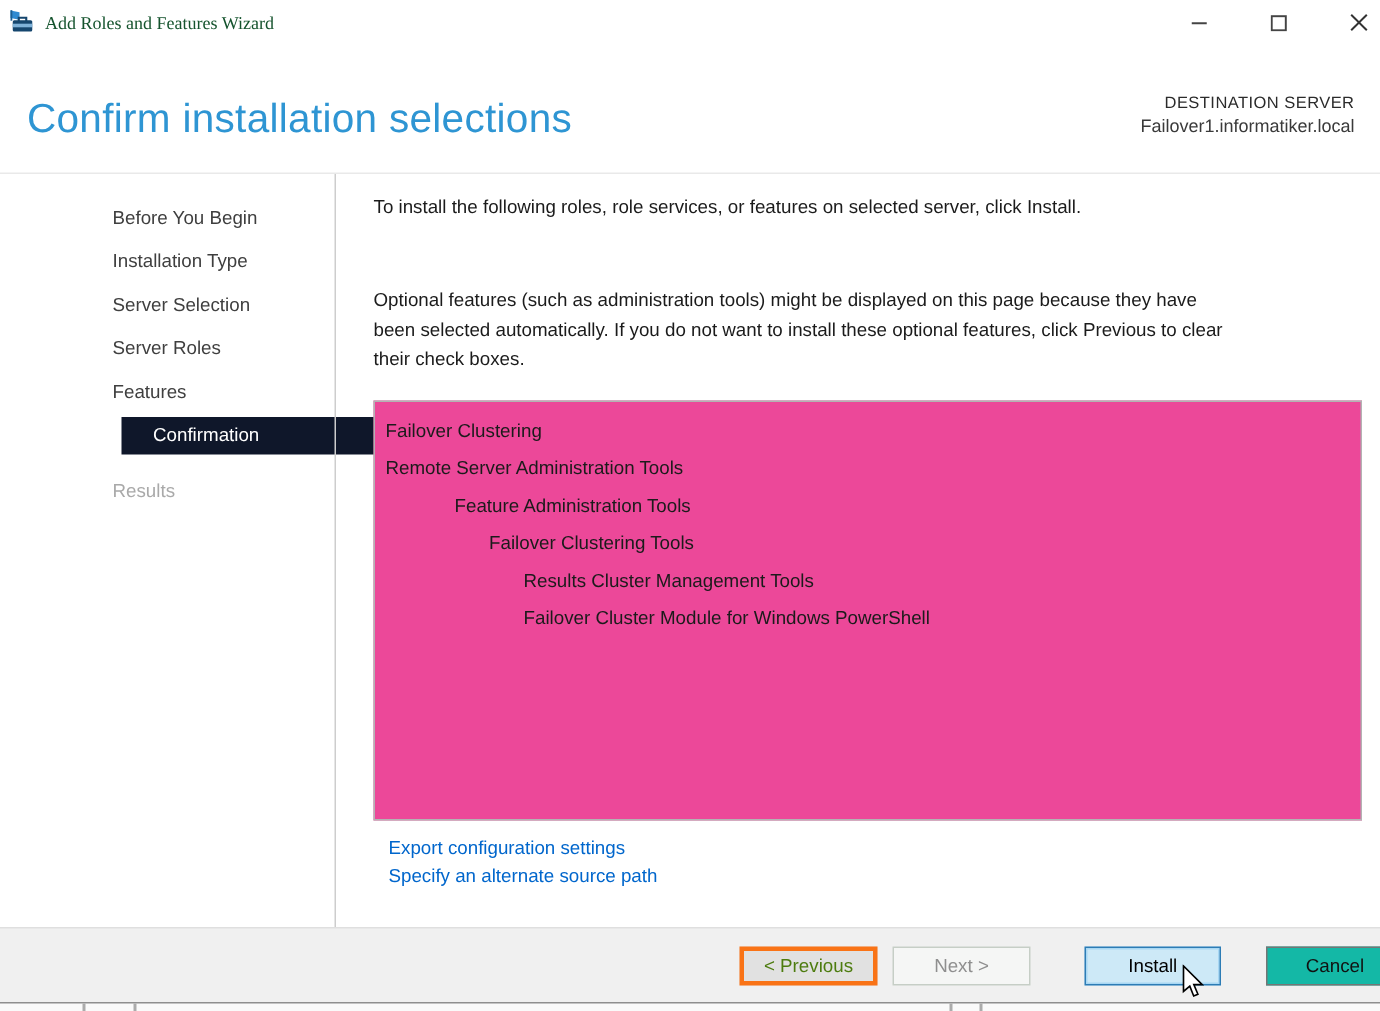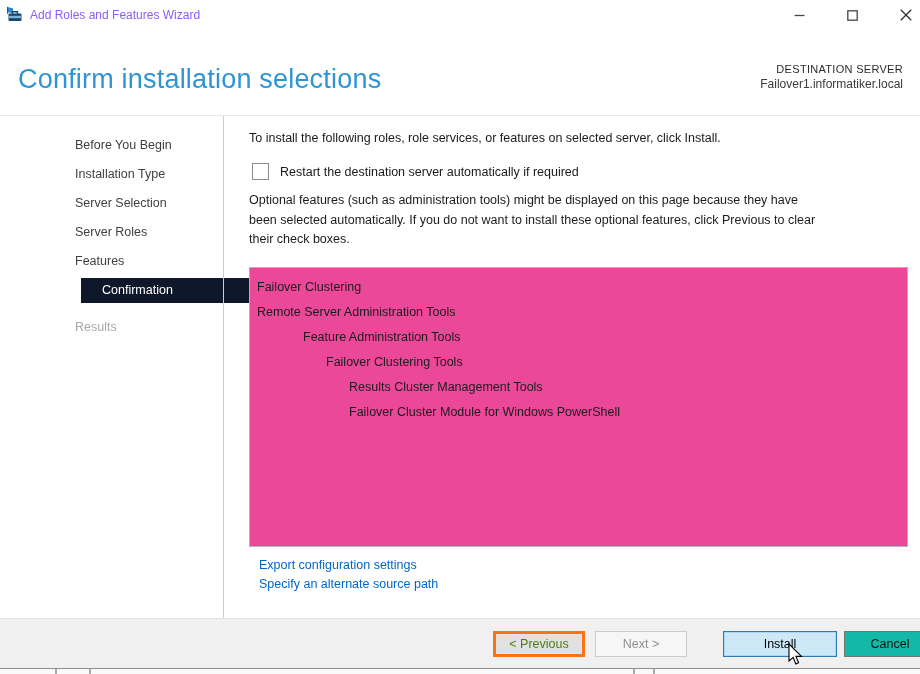--- a/index.html
+++ b/index.html
@@ -4,21 +4,21 @@
 <style>
   html,body{margin:0;padding:0;}
   body{
     width:920px;height:674px;position:relative;overflow:hidden;
     background:#ffffff;font-family:"Liberation Sans",sans-serif;
     -webkit-font-smoothing:antialiased;color:#1b1b1b;
   }
   
   .titlebar{position:absolute;left:0;top:0;width:920px;height:30px;background:#fff;}
   .titlebar .appicon{position:absolute;left:6px;top:6px;width:17px;height:17px;}
-  .titlebar .title{position:absolute;left:30px;top:8px;font-size:12px;color:#8b5cf6;}
+  .titlebar .title{position:absolute;left:30px;top:8px;font-size:12px;color:#14532d;font-family:Liberation Serif, serif;}
   .winbtn{position:absolute;top:0;width:34px;height:30px;display:flex;align-items:center;justify-content:center;cursor:default;}
   .winbtn.min{left:782px;}
   .winbtn.max{left:835px;}
   .winbtn.close{left:889px;}
   
   .page-title{position:absolute;left:18px;top:64px;font-size:27px;font-weight:300;color:#2e95d3;letter-spacing:.2px;}
   .dest{position:absolute;right:17px;top:63px;text-align:right;}
   .dest .lbl{font-size:11px;color:#2b2b2b;letter-spacing:.3px;}
   .dest .srv{font-size:12px;color:#3a3a3a;margin-top:2px;}
   .header-divider{position:absolute;left:0;top:115px;width:920px;height:1px;background:#e9e9e9;}
@@ -45,21 +45,21 @@
   .links{position:absolute;left:10px;top:440px;line-height:19px;}
   .link{color:#0066cc;cursor:pointer;display:block;text-decoration:none;}
   
   .footer{position:absolute;left:0;top:618px;width:920px;height:50px;background:#f0f0f0;border-top:1px solid #dfdfdf;}
   .btn{position:absolute;top:631px;width:92px;height:26px;font-size:12.5px;font-family:"Liberation Sans",sans-serif;
     display:flex;align-items:center;justify-content:center;box-sizing:border-box;cursor:default;}
   .btn.normal{left:0;background:#e1e1e1;border:3px solid #f97316;color:#4d7c0f;}
   .btn.prev{left:493px;}
   .btn.cancel{left:844px;background:#14b8a6;border:1px solid #757575;color:#111;}
   .btn.disabled{left:595px;background:#f5f6f5;border:1px solid #c6cec6;color:#8f8f8f;}
-  .btn.primary{left:723px;width:114px;background:#cde9f7;border:1px solid #2d7cb5;box-shadow:inset 0 0 0 1px #a8d7f3;color:#000;}
+  .btn.primary{left:723px;width:91px;background:#cde9f7;border:1px solid #2d7cb5;box-shadow:inset 0 0 0 1px #a8d7f3;color:#000;}
   
   .bottom-strip{position:absolute;left:0;top:669px;width:920px;height:5px;background:#fafafa;}
   .bottom-line{position:absolute;left:0;top:668px;width:920px;height:1px;background:#8f8f8f;}
   .tick{position:absolute;top:669px;width:2px;height:5px;background:#ababab;}
   
   .cursor{position:absolute;left:786px;top:643px;width:22px;height:24px;pointer-events:none;}
 </style>
 </head>
 <body>
 
@@ -106,24 +106,20 @@
   <div class="nav-item">Server Roles</div>
   <div class="nav-item">Features</div>
   <div class="nav-item active">Confirmation</div>
   <div class="nav-item disabled">Results</div>
 </div>
 <div class="v-divider"></div>
 
 <div class="content">
   <div class="intro">To install the following roles, role services, or features on selected server, click Install.</div>
 
-  <div class="restart-row">
-    <span class="checkbox" role="checkbox" aria-checked="false"></span>
-    <label>Restart the destination server automatically if required</label>
-  </div>
 
   <div class="note">
     <div>Optional features (such as administration tools) might be displayed on this page because they have</div>
     <div>been selected automatically. If you do not want to install these optional features, click Previous to clear</div>
     <div>their check boxes.</div>
   </div>
 
   <div class="selection-box">
     <div class="tree-item idt-0">Failover Clustering</div>
     <div class="tree-item idt-0">Remote Server Administration Tools</div>

